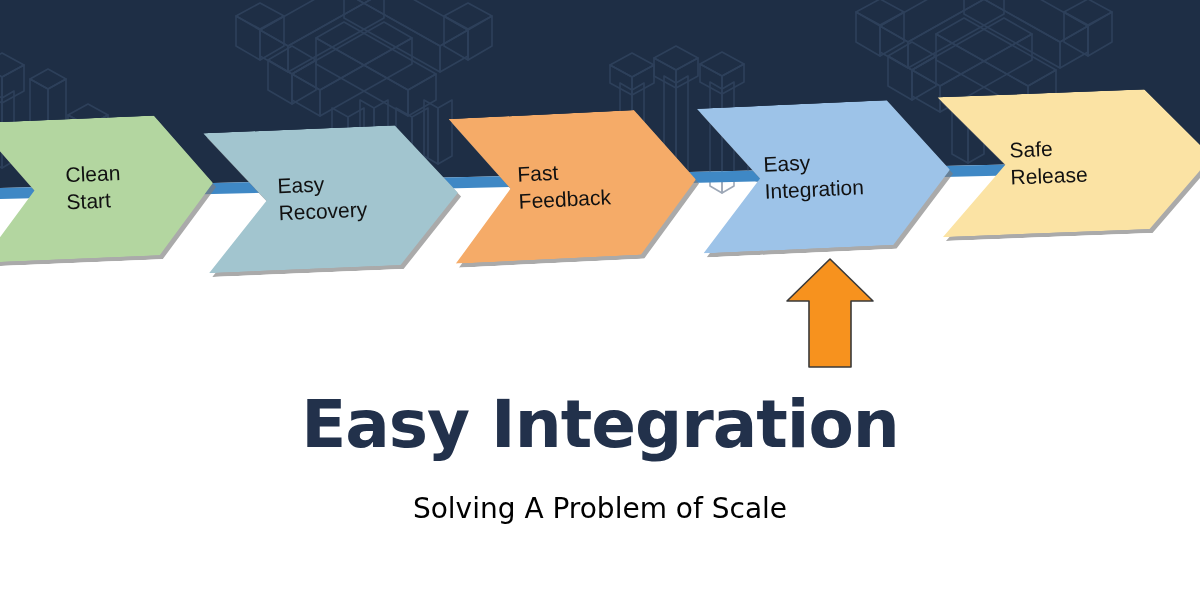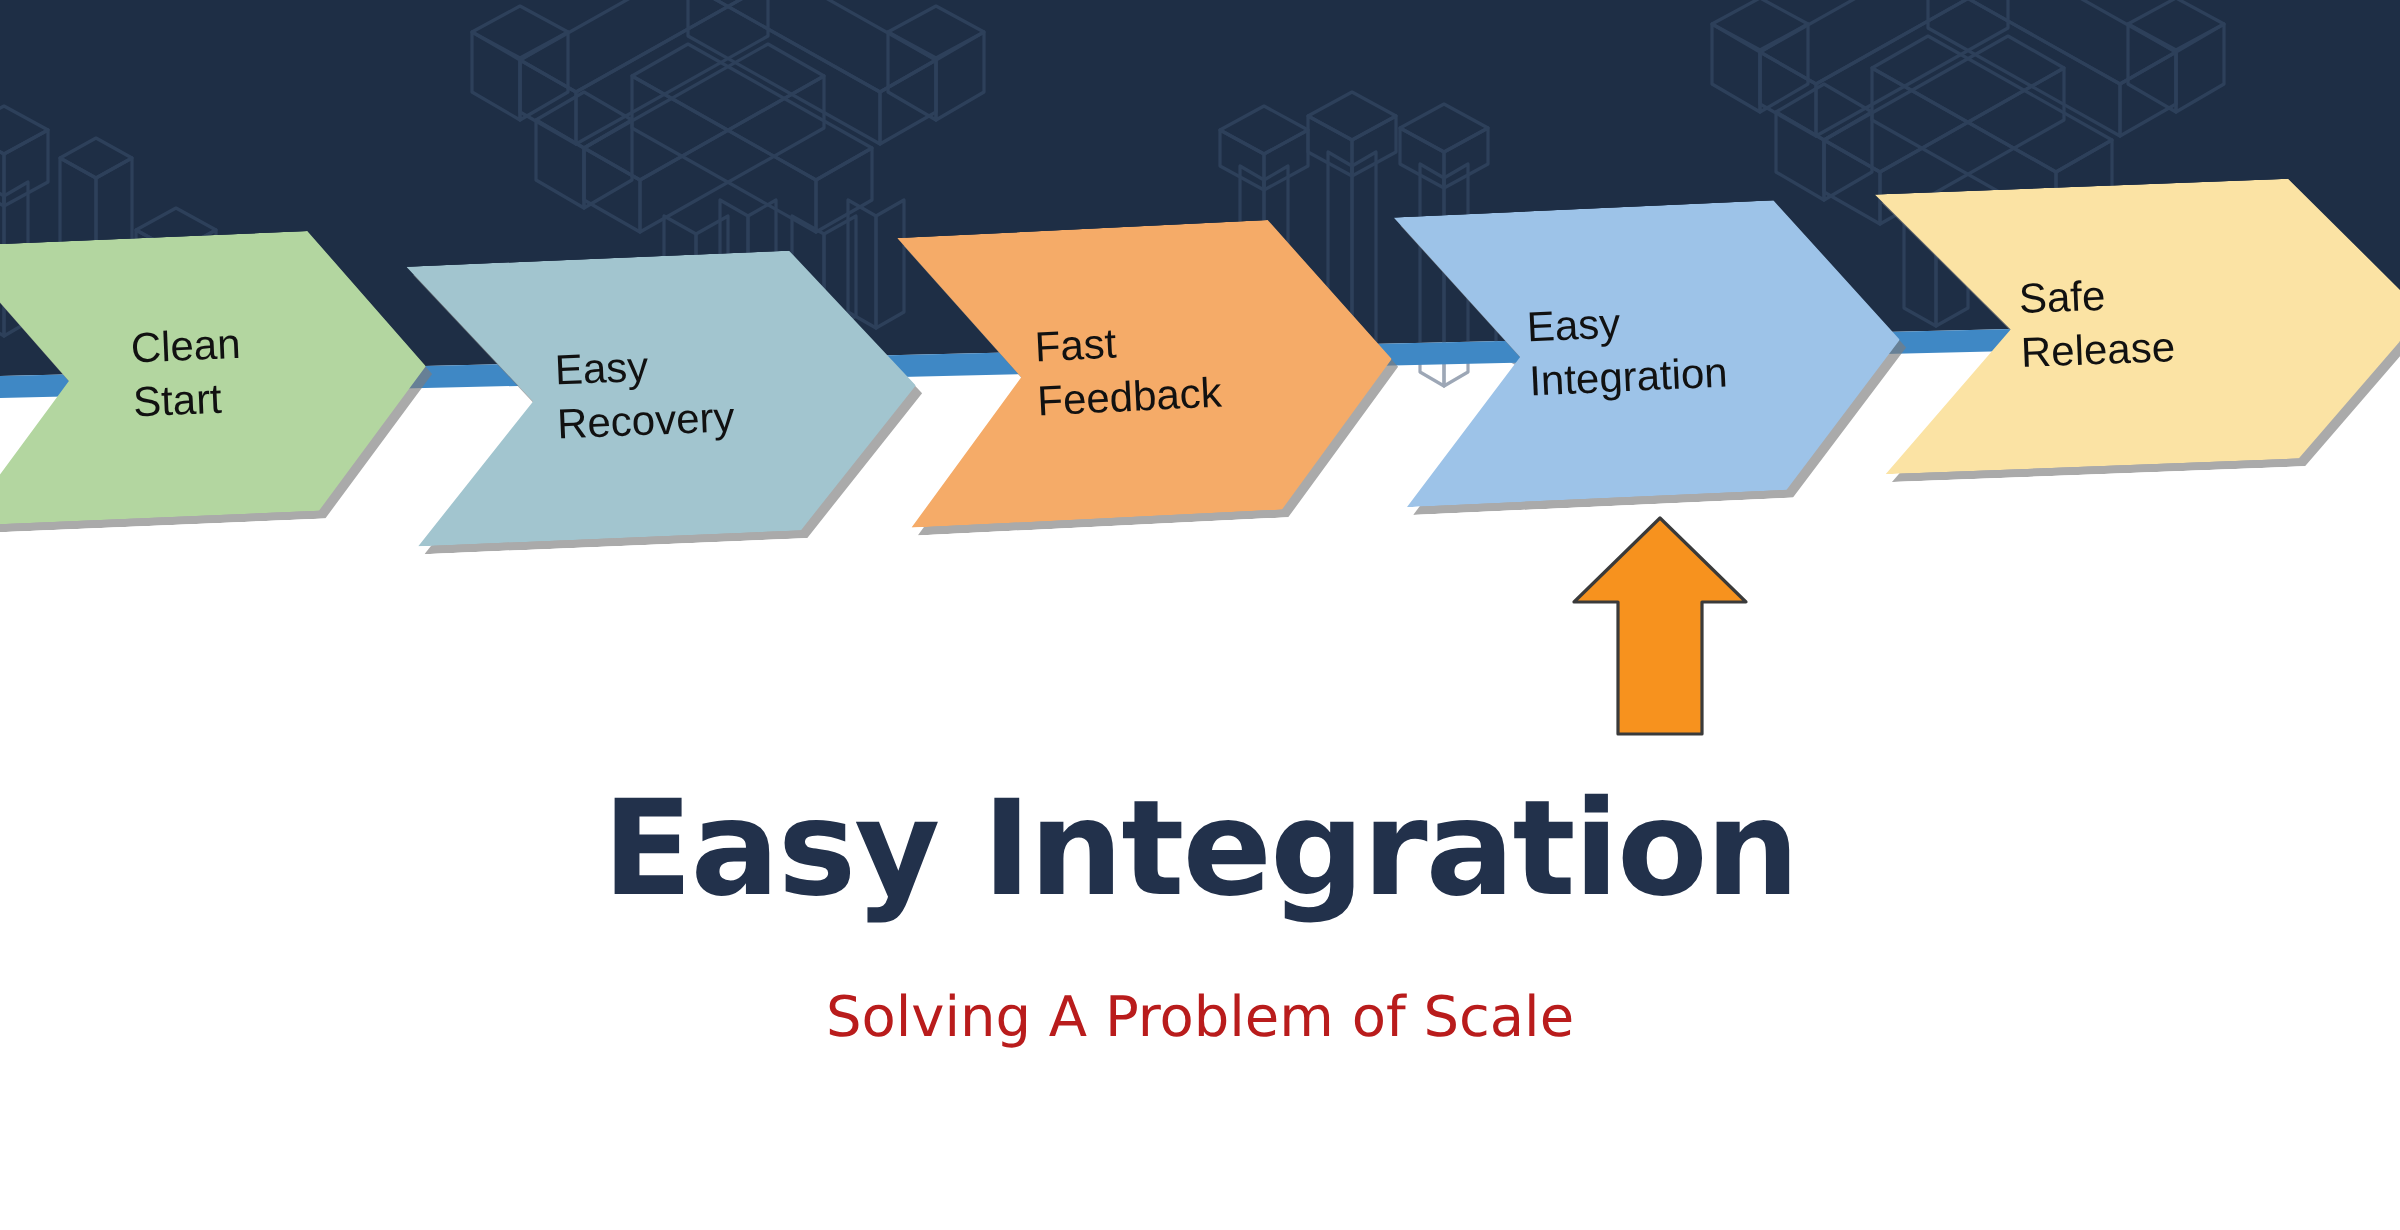--- a/index.html
+++ b/index.html
@@ -101,21 +101,21 @@
     color: #22314b;
     font-family: "DejaVu Sans", sans-serif;
   }
   #subhead {
     position: absolute;
     left: 0;
     top: 492px;
     width: 1200px;
     text-align: center;
     font-size: 28px;
-    color: #b91c1c;
+    color: #000000;
     font-family: "DejaVu Sans", sans-serif;
   }
 </style>
 </head>
 <body>
 
 <div id="slide">
 
   <div id="banner">
     <div id="banner-bg"></div>

